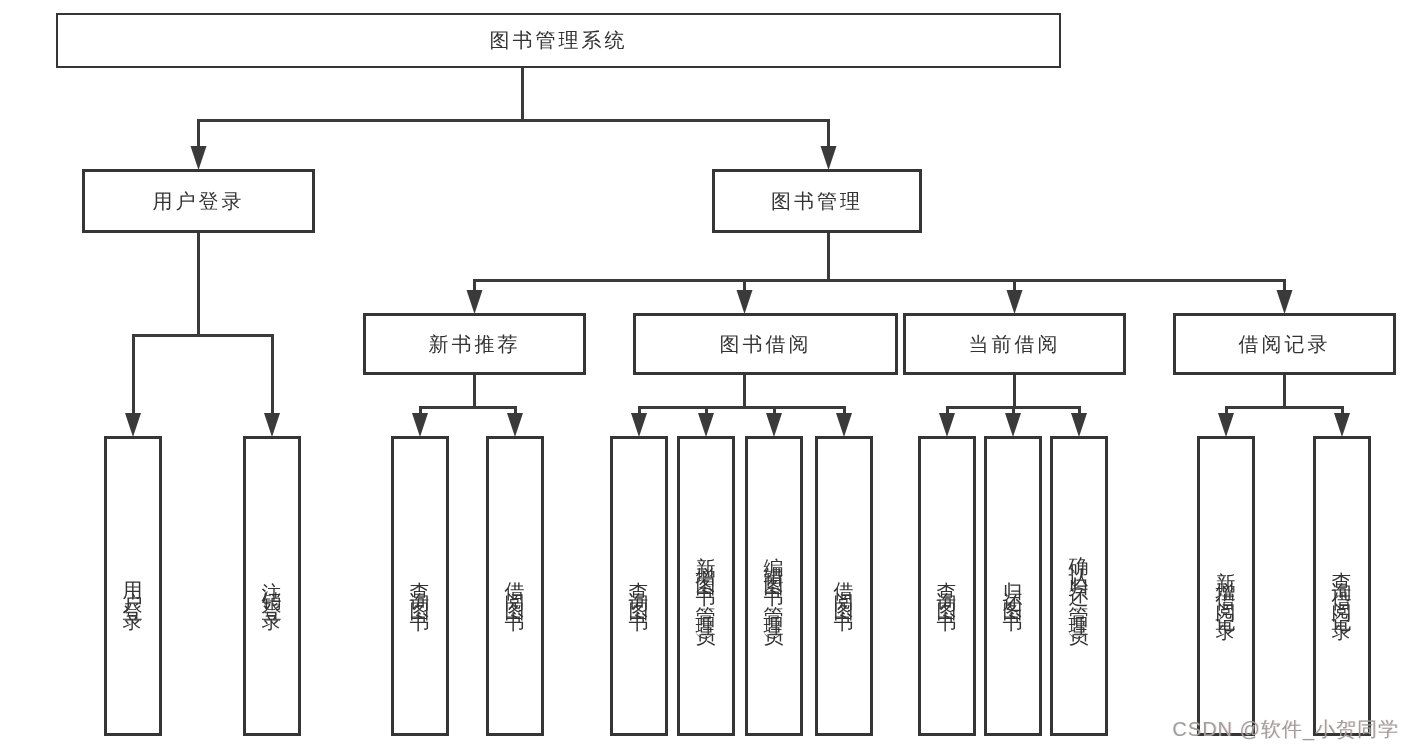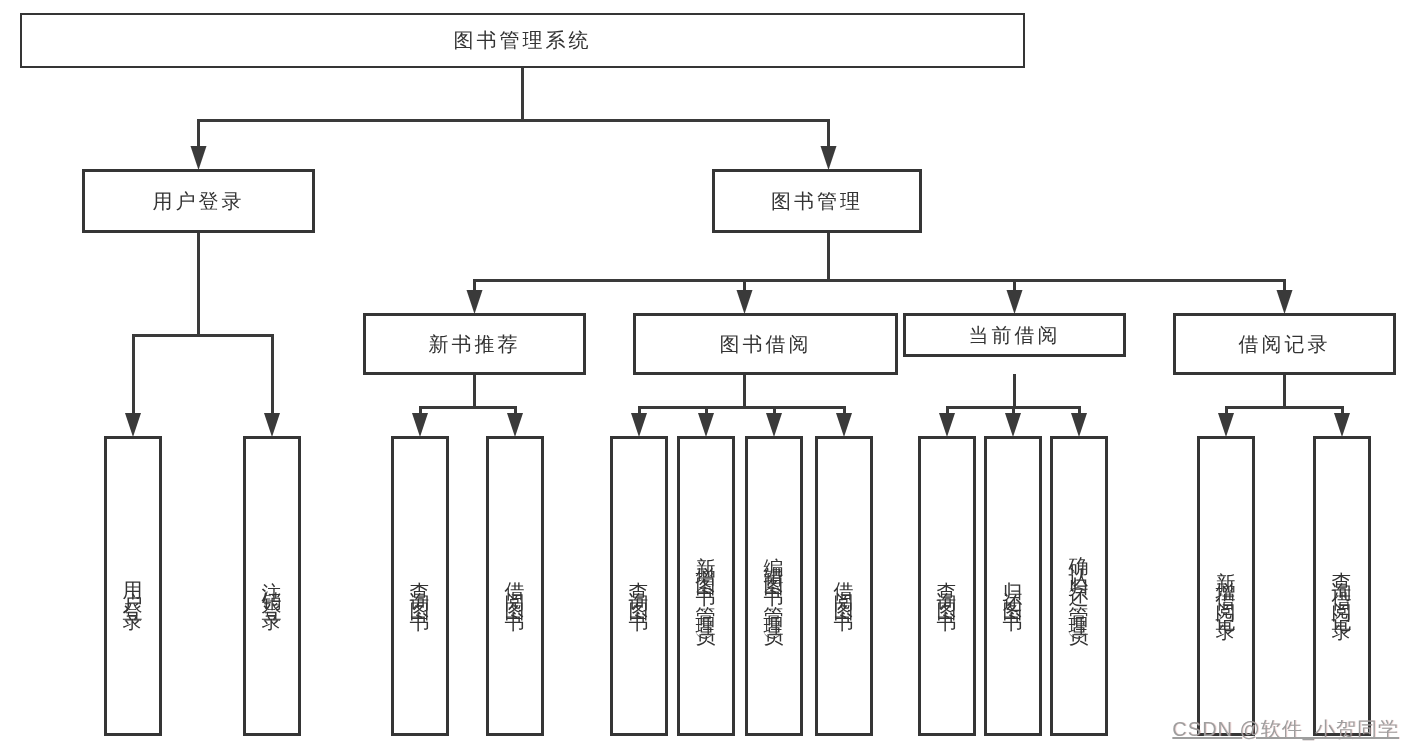--- a/index.html
+++ b/index.html
@@ -23,39 +23,38 @@
     background: #ffffff;
     border: 3px solid #353535;
     color: #333333;
     display: flex;
     align-items: center;
     justify-content: center;
     font-size: 20px;
     letter-spacing: 3px;
     z-index: 2;
   }
-  .node.root { border-width: 2px; }
+  .node.root { border-width: 2px; margin-left: 36px; }
   .node .lbl { white-space: nowrap; }
   .node.v .lbl {
     writing-mode: vertical-rl;
     text-orientation: mixed;
     letter-spacing: 10px;
     line-height: 1;
     white-space: normal;
   }
   .watermark {
     position: absolute;
     right: 6px;
     bottom: 4px;
     color: #9e9e9e;
     font-size: 20px;
     letter-spacing: 1px;
     z-index: 5;
     text-shadow: 1px 0 0 rgba(214,116,116,0.25);
-    text-decoration: underline;
   }
 </style>
 </head>
 <body>
 
 <div id="stage">
 
   <svg id="wires" viewBox="0 0 1405 747">
       <line x1="522.5" y1="67" x2="522.5" y2="120" stroke="#3a3a3a" stroke-width="3" shape-rendering="crispEdges"></line>
       <line x1="197" y1="120" x2="830" y2="120" stroke="#3a3a3a" stroke-width="3" shape-rendering="crispEdges"></line>
@@ -121,21 +120,21 @@
   <div class="node" style="left:712px; top:169px; width:210px; height:64px;">
     <span class="lbl">图书管理</span>
   </div>
 
   <div class="node" style="left:363px; top:313px; width:223px; height:62px;">
     <span class="lbl">新书推荐</span>
   </div>
   <div class="node" style="left:633px; top:313px; width:265px; height:62px;">
     <span class="lbl">图书借阅</span>
   </div>
-  <div class="node" style="left:903px; top:313px; width:223px; height:44px;">
+  <div class="node" style="left:903px; top:313px; width:223px; height:62px;">
     <span class="lbl">当前借阅</span>
   </div>
   <div class="node" style="left:1173px; top:313px; width:223px; height:62px;">
     <span class="lbl">借阅记录</span>
   </div>
 
   <div class="node v" style="left:104px; top:436px; width:58px; height:300px;">
     <span class="lbl">用户登录</span>
   </div>
   <div class="node v" style="left:243px; top:436px; width:58px; height:300px;">

